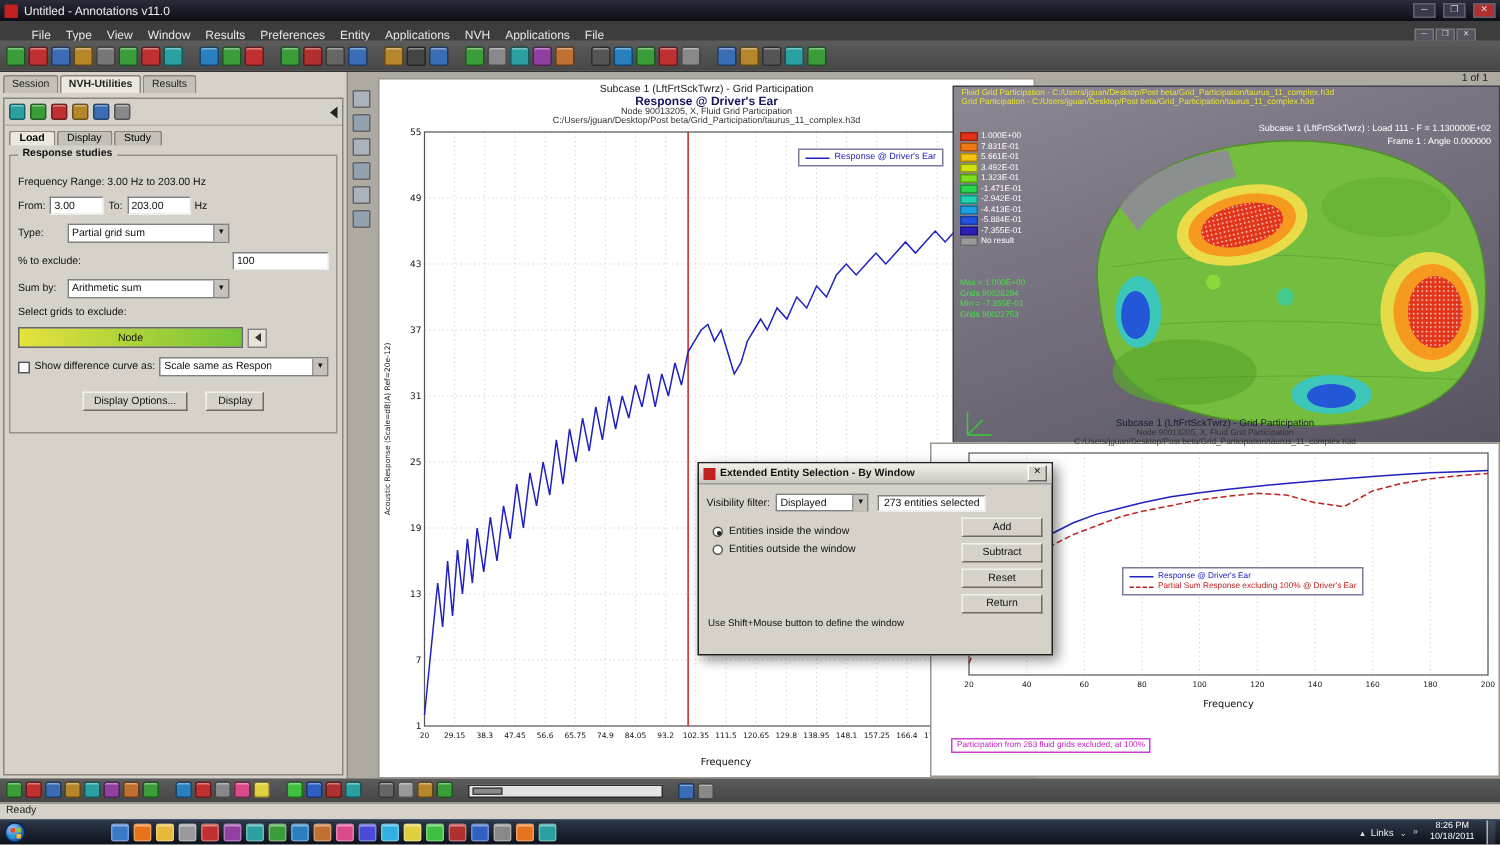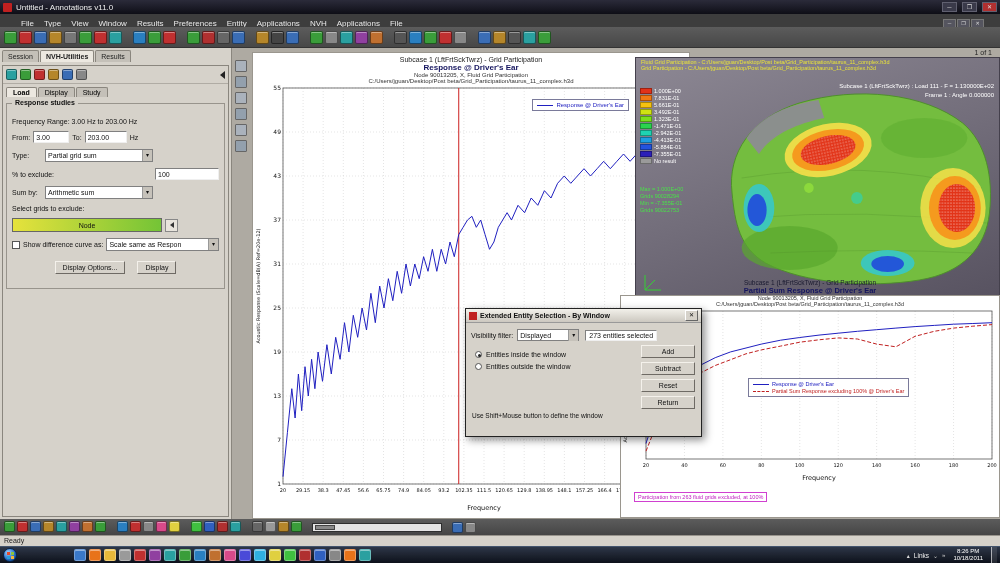--- a/index.html
+++ b/index.html
@@ -454,21 +454,20 @@
   <svg class="triad" width="26" height="26">
     <line x1="5" y1="22" x2="5" y2="7" stroke="#35d035" stroke-width="1"></line>
     <line x1="5" y1="22" x2="21" y2="22" stroke="#35d035" stroke-width="1"></line>
     <line x1="5" y1="22" x2="15" y2="12" stroke="#35d035" stroke-width="1"></line>
   </svg>
 </div>
 
 <div class="chart2">
   <div class="c2-white"></div>
   <div class="c2t1 rel">Subcase 1 (LftFrtSckTwrz) - Grid Participation</div>
-  <div class="c2t2 rel">Partial Sum Response @ Driver's Ear</div>
   <div class="c2t3 rel">Node 90013205, X, Fluid Grid Participation</div>
   <div class="c2t3 rel">C:/Users/jguan/Desktop/Post beta/Grid_Participation/taurus_11_complex.h3d</div>
   <svg id="chart2-svg" class="chartsvg rel" width="380" height="176">
       <line class="grid" x1="26" y1="4" x2="26" y2="152"></line>
       <line class="grid" x1="64.44444444444444" y1="4" x2="64.44444444444444" y2="152"></line>
       <line class="grid" x1="102.88888888888889" y1="4" x2="102.88888888888889" y2="152"></line>
       <line class="grid" x1="141.33333333333331" y1="4" x2="141.33333333333331" y2="152"></line>
       <line class="grid" x1="179.77777777777777" y1="4" x2="179.77777777777777" y2="152"></line>
       <line class="grid" x1="218.22222222222223" y1="4" x2="218.22222222222223" y2="152"></line>
       <line class="grid" x1="256.66666666666663" y1="4" x2="256.66666666666663" y2="152"></line>

